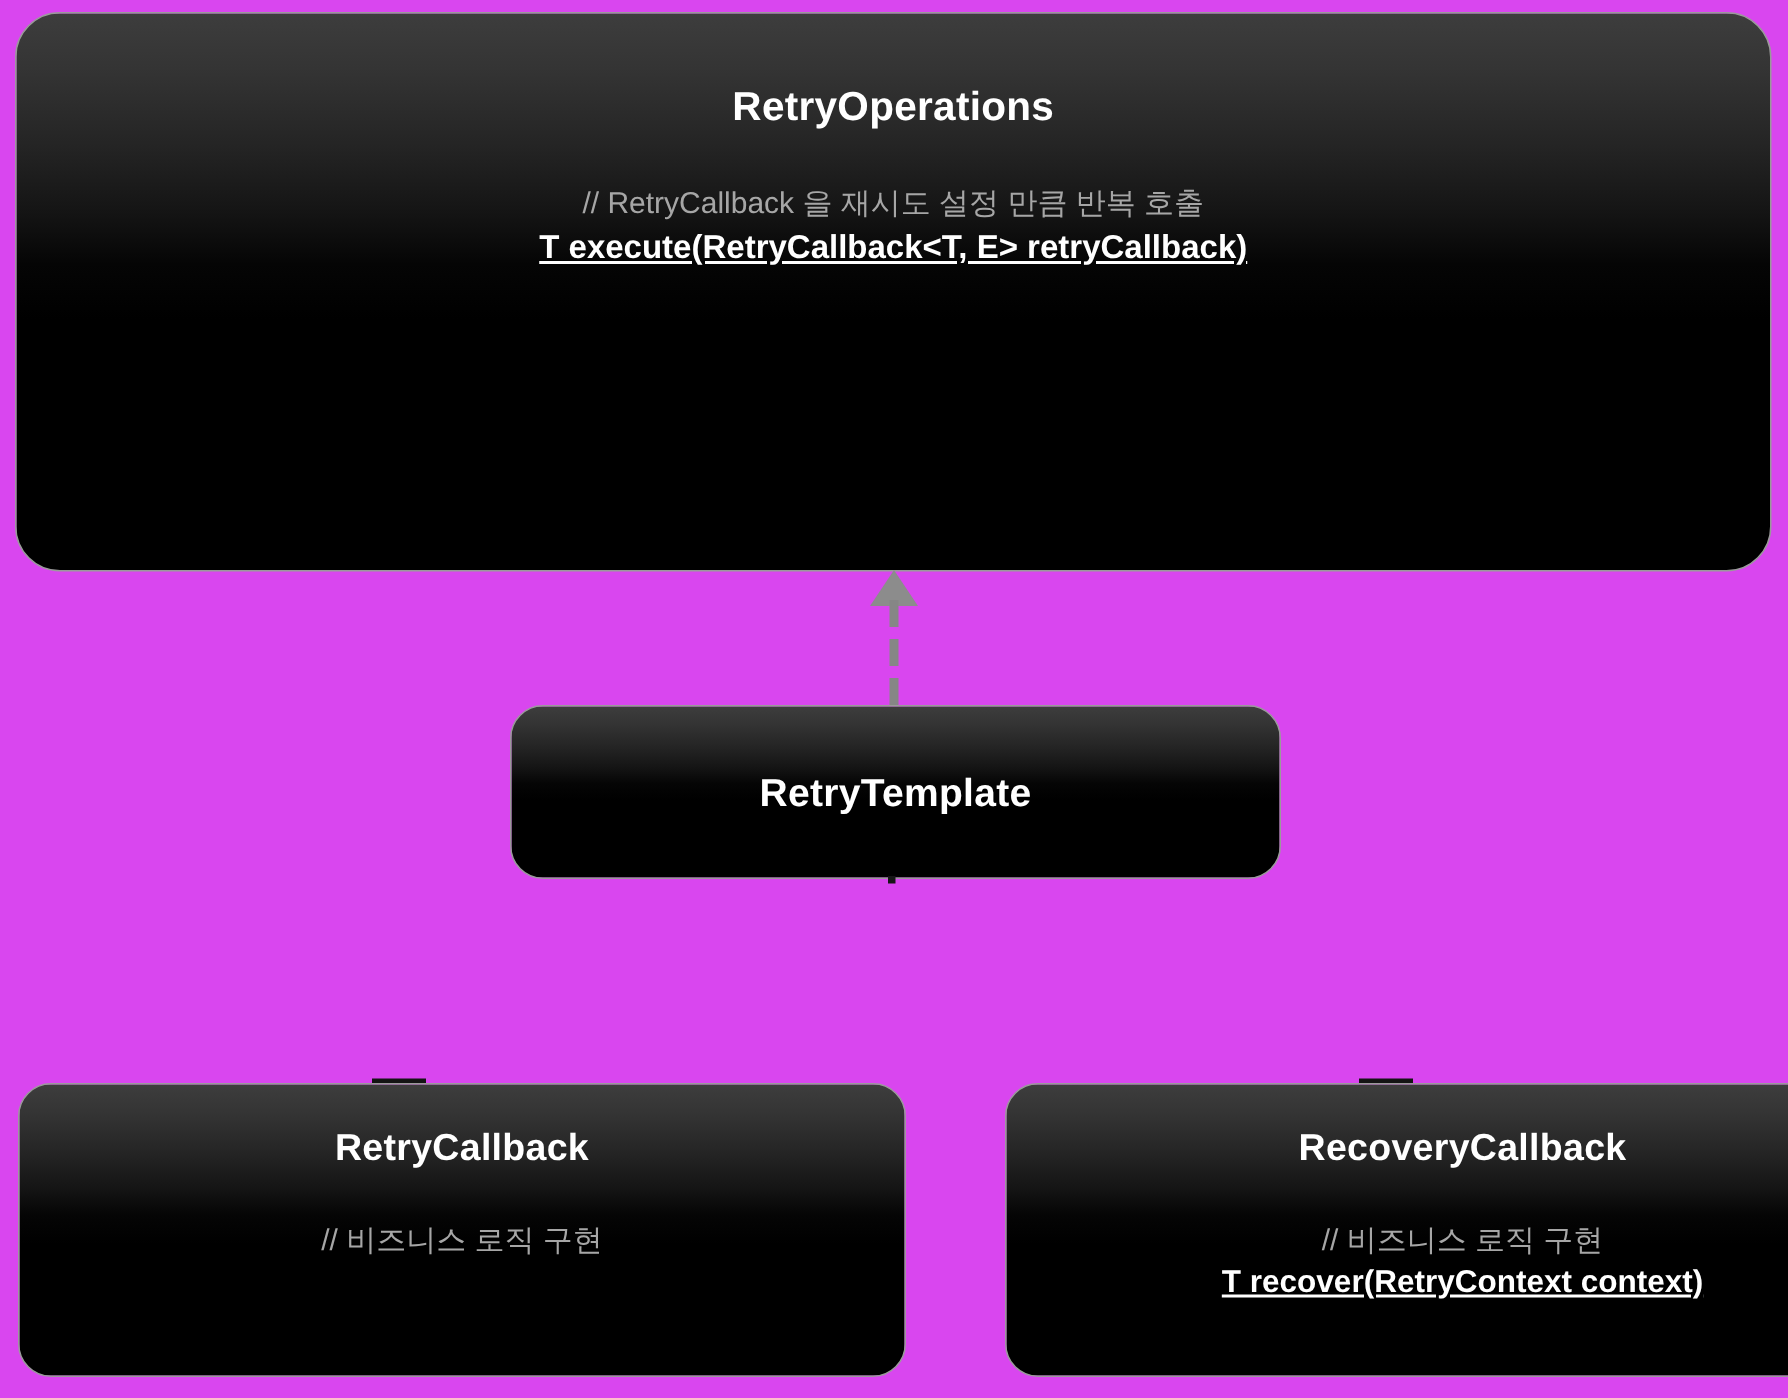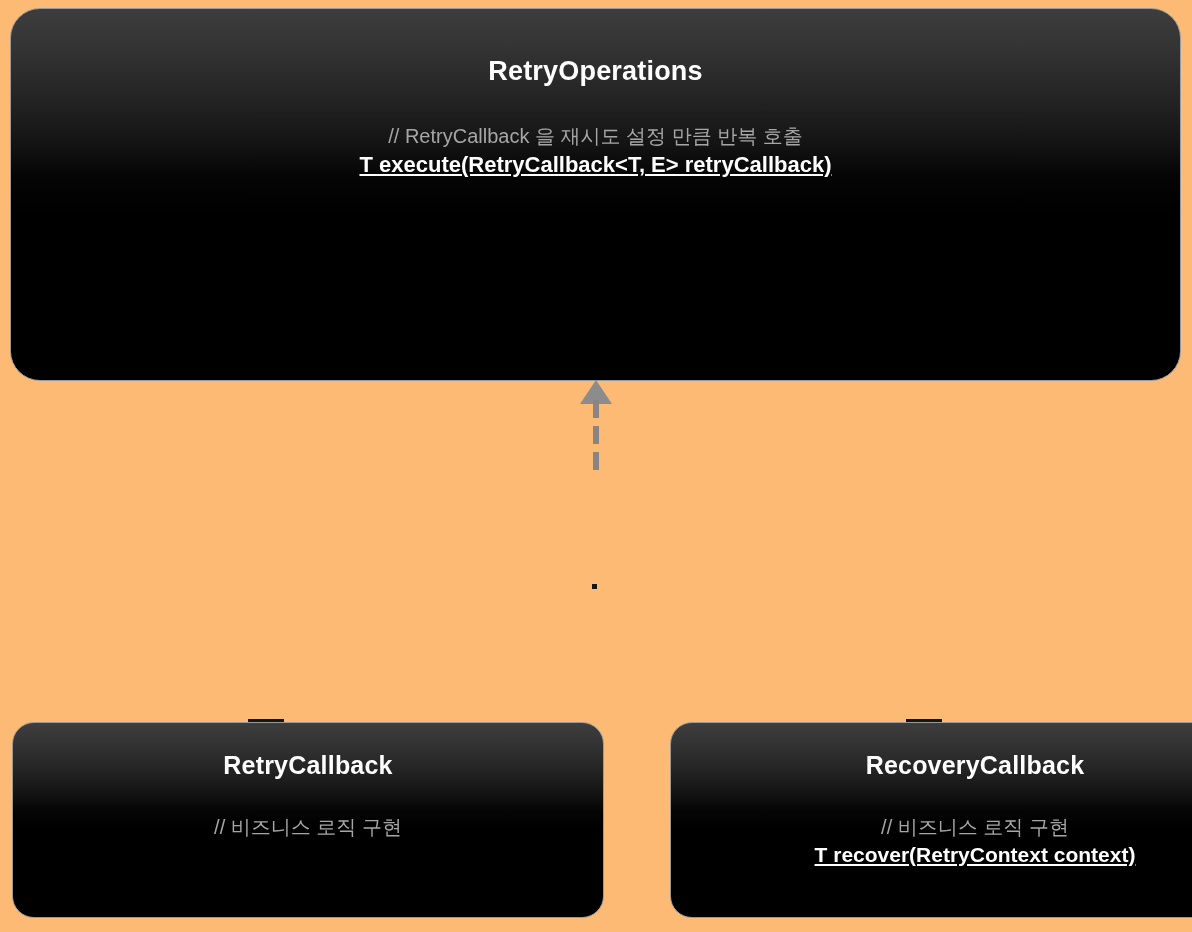--- a/index.html
+++ b/index.html
@@ -9,21 +9,21 @@
     background: #000000;
   }
   body {
     font-family: "Liberation Sans", "DejaVu Sans", sans-serif;
     -webkit-font-smoothing: antialiased;
   }
   .canvas {
     position: relative;
     width: 1192px;
     height: 932px;
-    background: #fdba74;
+    background: #d946ef;
     overflow: hidden;
   }
 
   
   .node {
     position: absolute;
     box-sizing: border-box;
     border: 1px solid #9a9a9a;
     border-radius: 30px;
     background:
@@ -192,20 +192,23 @@
       <div class="member-signature">T execute(RetryCallback&lt;T, E&gt; retryCallback)</div>
     </div>
 
   </div>
 
   <div class="connector" id="connector-template-operations">
     <div class="arrow-head"></div>
     <div class="dash-line"></div>
   </div>
 
+  <div class="node small-radius" id="node-retrytemplate">
+    <div class="node-title">RetryTemplate</div>
+  </div>
   <div class="edge-stub" id="stub-retrytemplate-bottom"></div>
 
   <div class="edge-stub" id="stub-retrycallback-top"></div>
   <div class="node small-radius" id="node-retrycallback">
     <div class="node-title">RetryCallback</div>
     <div class="member-block">
       <div class="member-comment">// 비즈니스 로직 구현</div>
     </div>
   </div>
 

